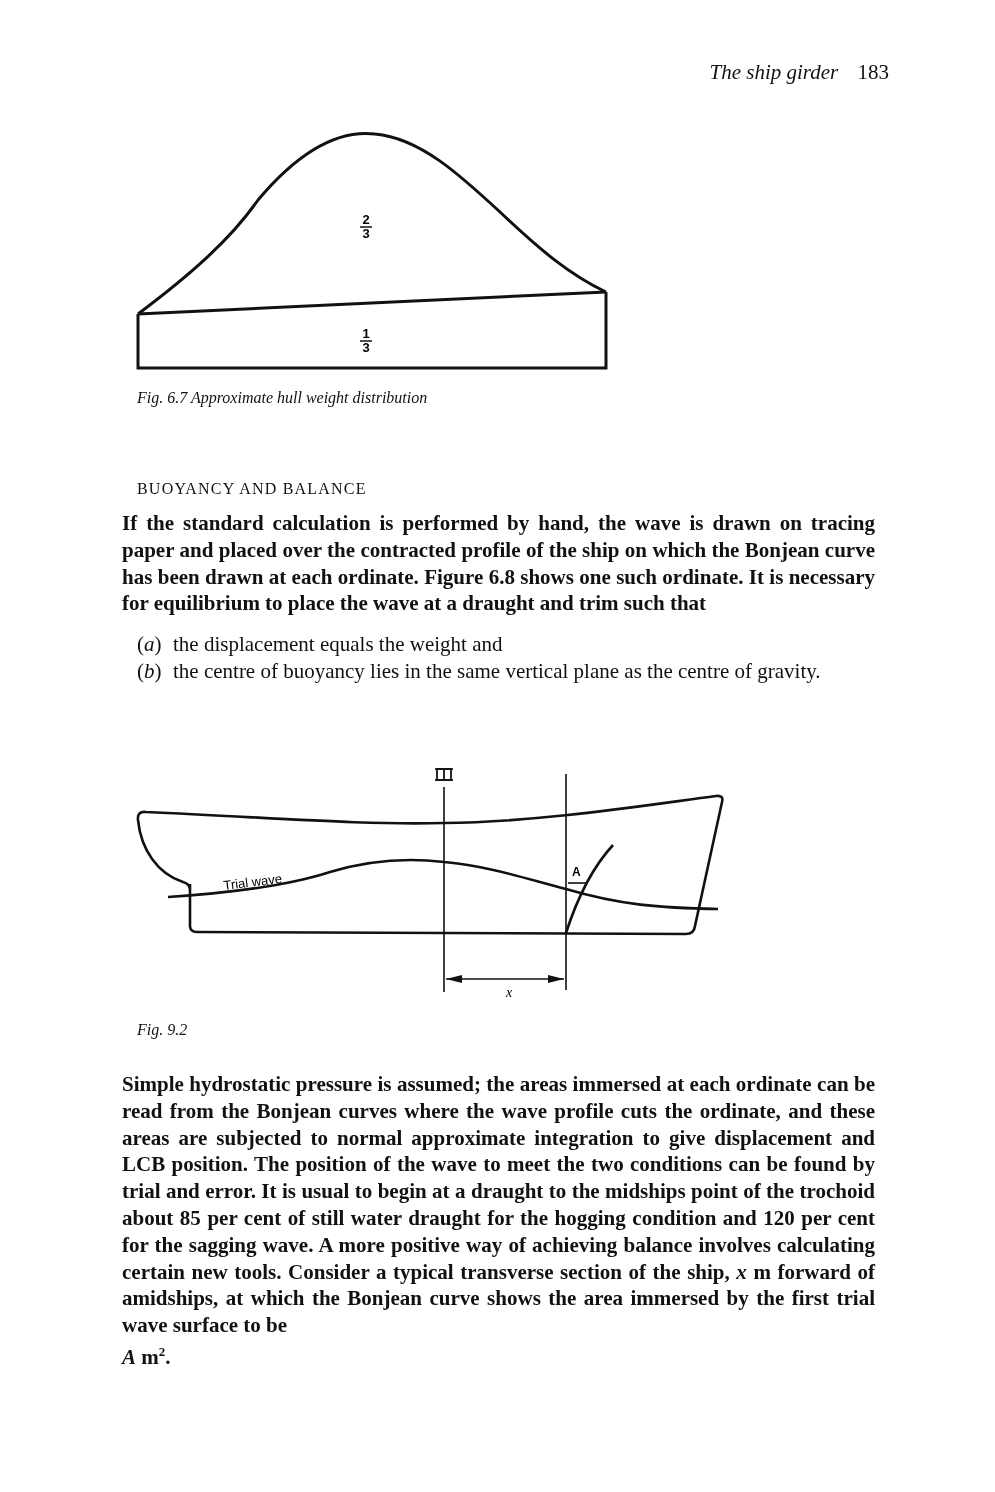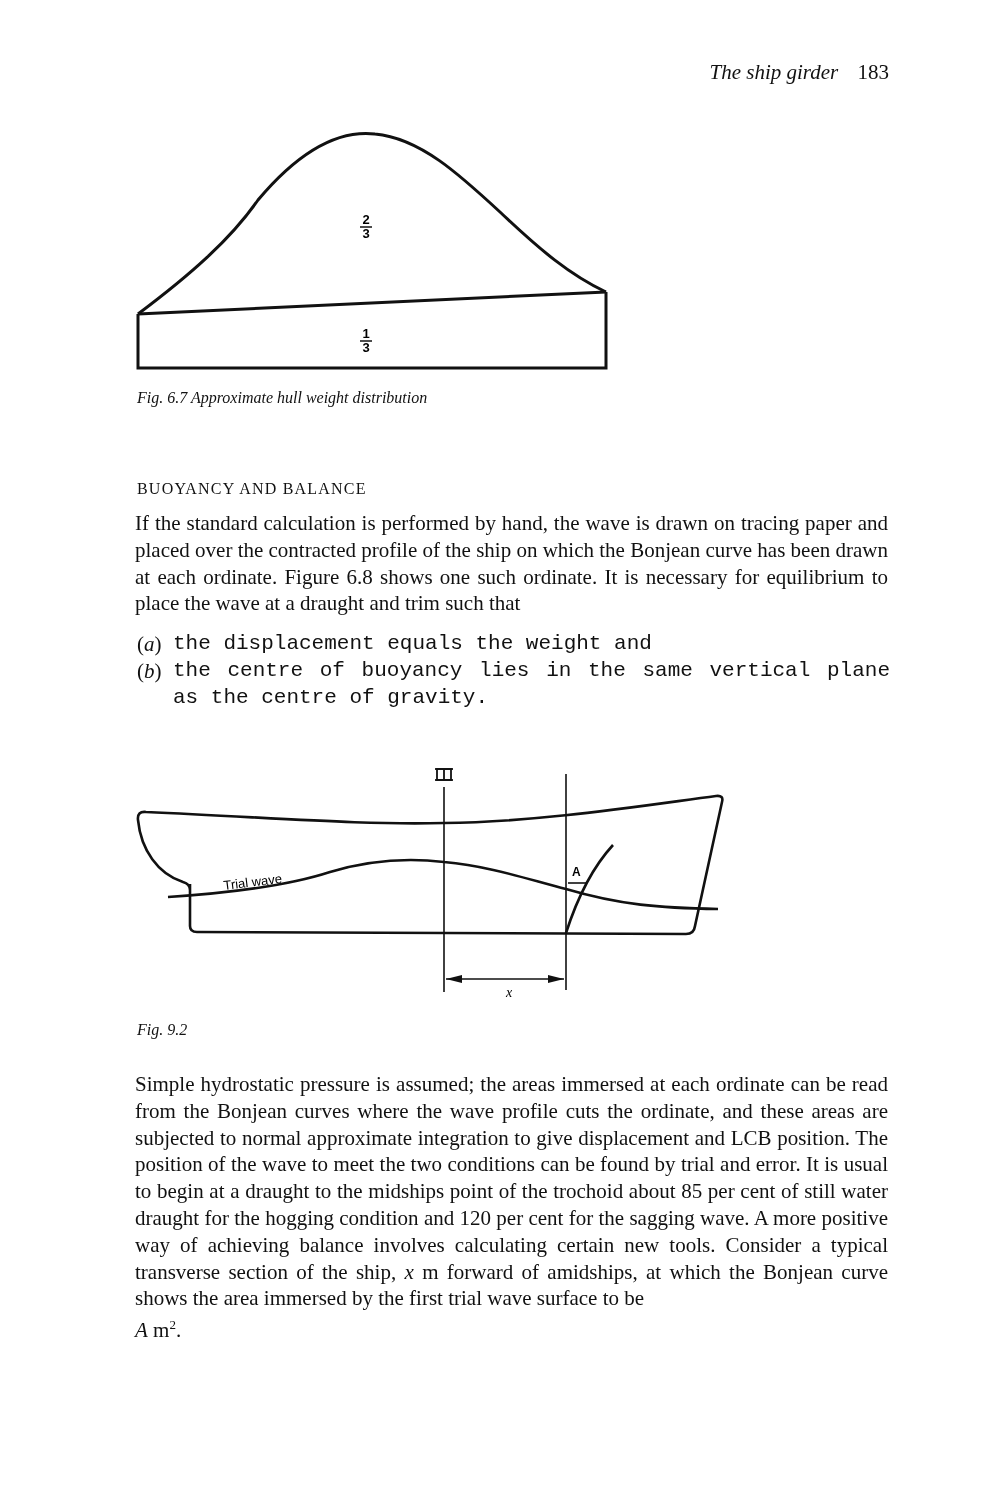--- a/index.html
+++ b/index.html
@@ -3,26 +3,26 @@
 <meta charset="utf-8">
 <style>
   html, body { margin: 0; padding: 0; background: #ffffff; }
   body { width: 995px; height: 1492px; position: relative; overflow: hidden;
          font-family: "Liberation Serif", "DejaVu Serif", serif; color: #111; }
   .abs { position: absolute; }
   .running-head { top: 60px; right: 106px; font-size: 21px; white-space: nowrap; }
   .running-head .title { font-style: italic; margin-right: 14px; }
   .caption { font-style: italic; font-size: 16px; left: 137px; }
   .section-head { left: 137px; top: 480px; font-size: 16px; letter-spacing: 1.2px; text-align: center; }
-  .para { left: 135px; width: 753px; font-size: 21px; line-height: 26.8px; text-align: justify; }
+  .para { left: 122px; width: 753px; font-size: 21px; line-height: 26.8px; text-align: justify; font-weight: bold; }
   .list { left: 137px; width: 753px; font-size: 21px; line-height: 26.8px; }
   .list-item { display: flex; text-align: justify; }
   .list-item .marker { width: 36px; flex: none; }
   .list-item .marker i { font-style: italic; }
-  .list-item .text { flex: 1; text-align: justify; font-family: Liberation Mono, monospace; }
+  .list-item .text { flex: 1; text-align: justify; }
   svg { position: absolute; overflow: visible; }
   .fig-label { font-family: "Liberation Sans", "DejaVu Sans", sans-serif; }
 </style>
 </head>
 <body>
 
 <div class="abs running-head">
   <span class="title">The ship girder</span>
   <span>183</span>
 </div>

